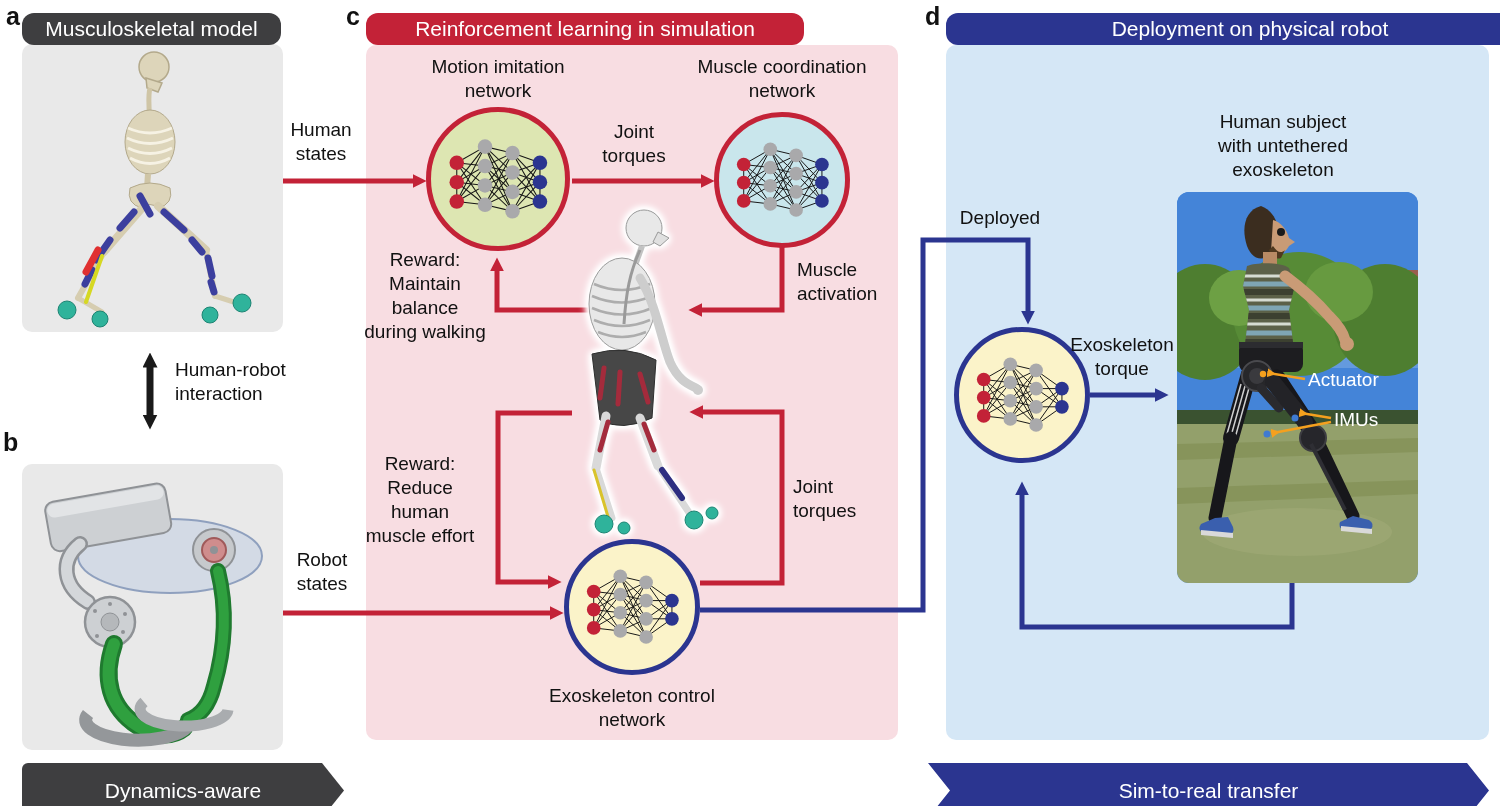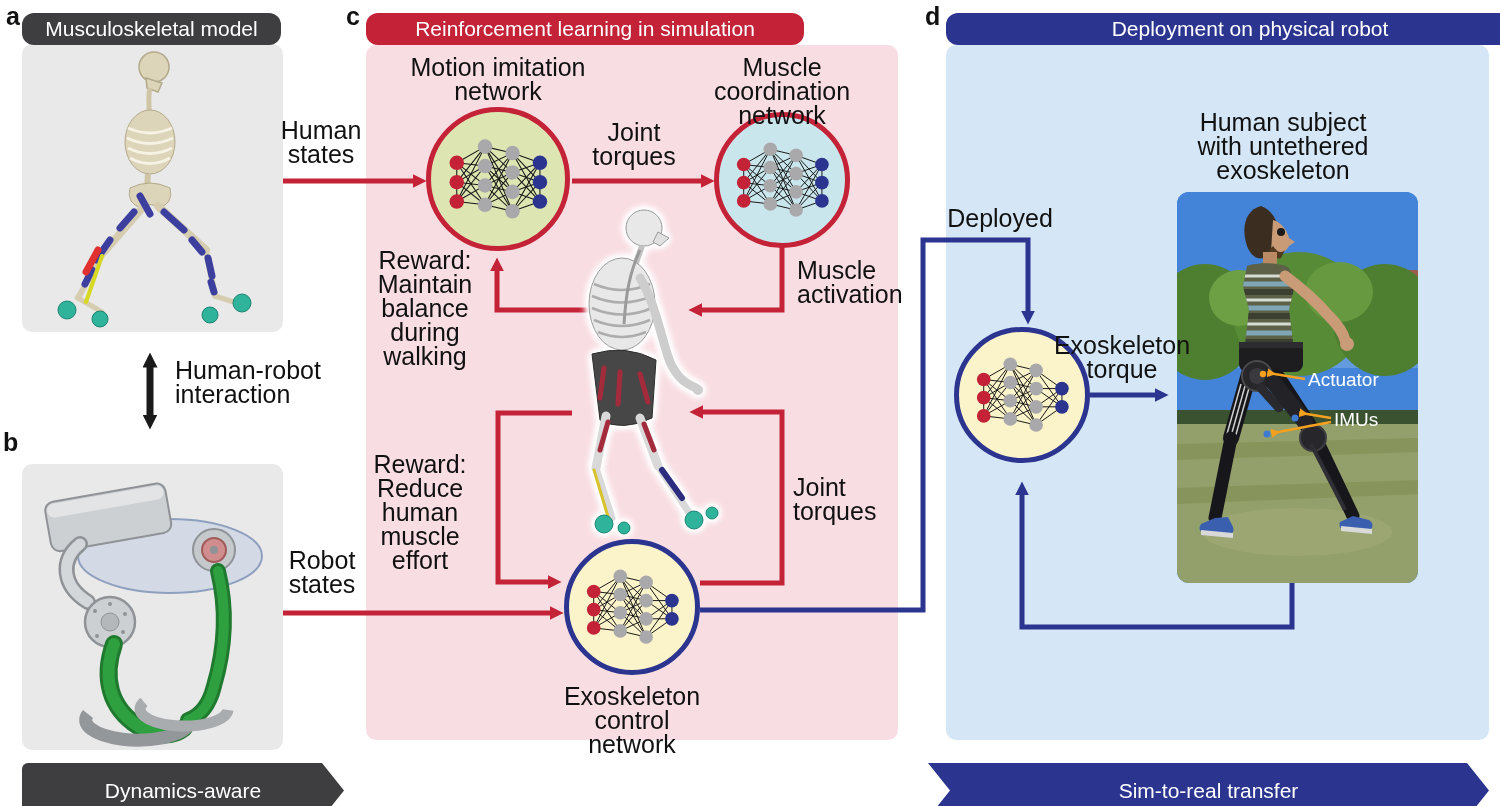--- a/index.html
+++ b/index.html
@@ -13,21 +13,21 @@
 .abs{position:absolute}
 .tag{font-size:25px;font-weight:bold;color:#111}
 .hdr{height:32px;border-radius:12px;color:#fff;font-size:21px;display:flex;align-items:center;justify-content:center;z-index:4}
 .hdr.dark{background:var(--dark)}
 .hdr.red{background:var(--red)}
 .hdr.navy{background:var(--navy)}
 .panelbody{border-radius:10px;z-index:1}
 .gray{background:var(--pgray)}
 .pinkbg{background:var(--pink)}
 .lbluebg{background:var(--lblue)}
-.lbl{font-size:25px;line-height:24px;color:#111;white-space:pre-line;text-align:center;z-index:6}
+.lbl{font-size:19px;line-height:24px;color:#111;white-space:pre-line;text-align:center;z-index:6}
 .lbl.left{text-align:left}
 .net-circle{border-radius:50%;display:flex;align-items:center;justify-content:center;z-index:5}
 .net-circle.redb{border:5px solid var(--red)}
 .net-circle.navyb{border:5px solid var(--navy)}
 .net-circle.g{background:var(--netgreen)}
 .net-circle.b{background:var(--netblue)}
 .net-circle.y{background:var(--netyellow)}
 svg.net{width:88%;height:82%}
 #arrows{position:absolute;left:0;top:0;z-index:3;pointer-events:none}
 .red-line{stroke:var(--red);stroke-width:5;fill:none}

